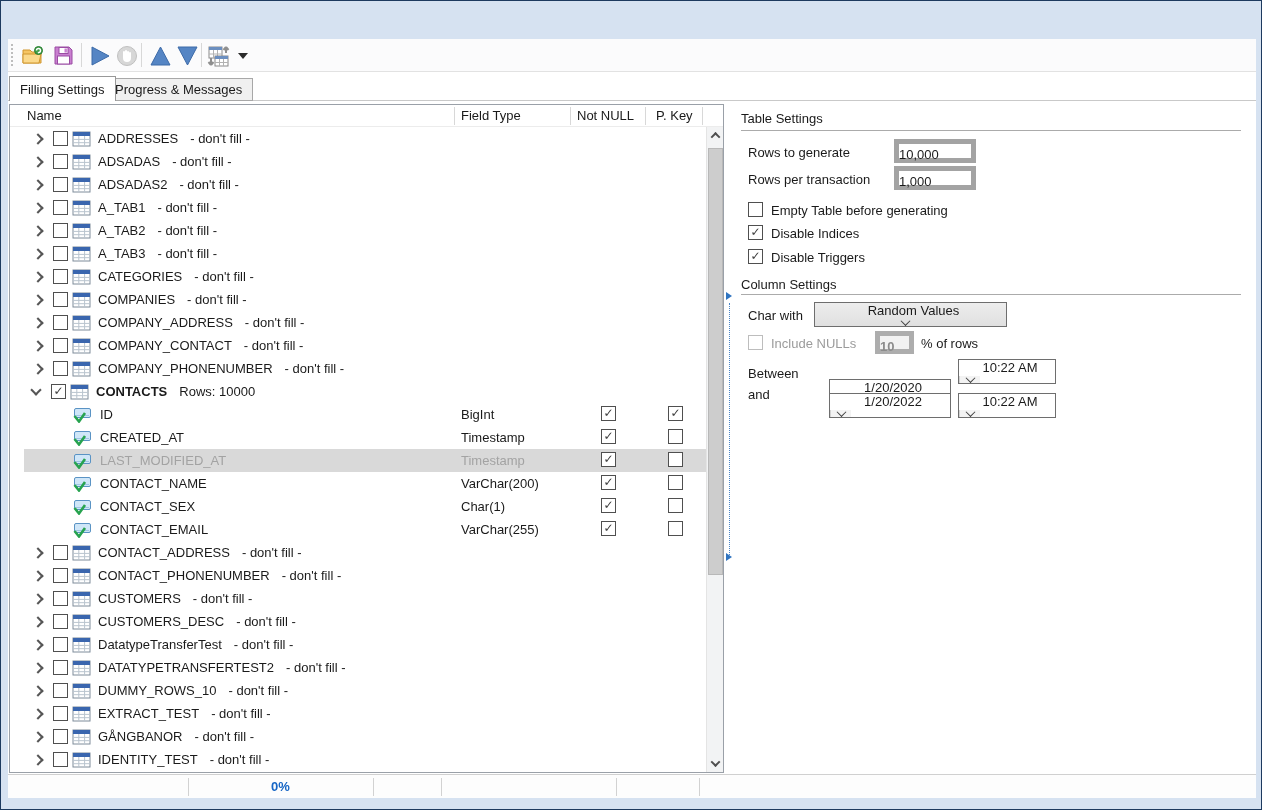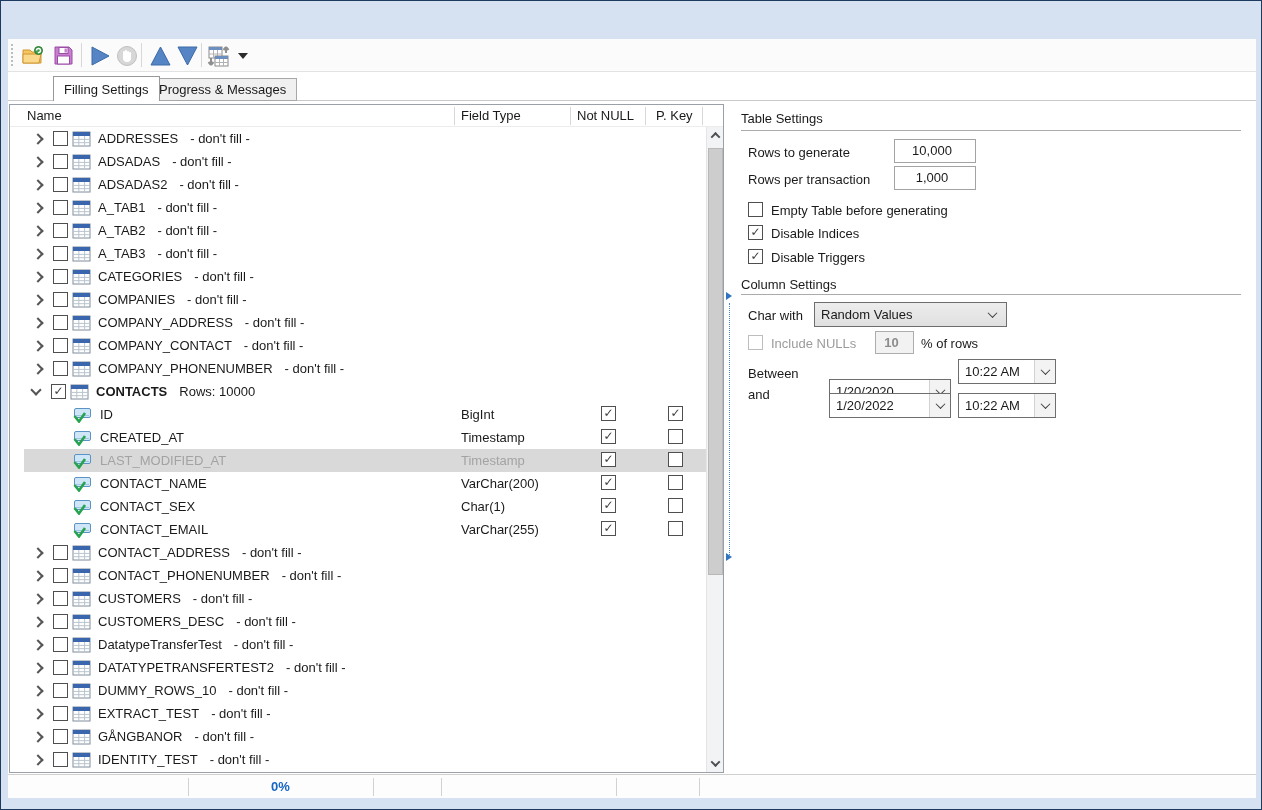--- a/index.html
+++ b/index.html
@@ -29,21 +29,21 @@
   .toolbar { position:absolute; left:7px; top:38px; width:1248px; height:33px;
              background:#fbfbfc; border-bottom:1px solid #e2e2e2; }
   .grip { position:absolute; left:3px; top:5px; height:22px; border-left:2px dotted #bdbdbd; }
   .tbtn { position:absolute; top:3px; width:27px; height:27px; display:flex; align-items:center; justify-content:center; }
   .tsep { position:absolute; top:4px; width:1px; height:24px; background:#d8d8d8; }
   .caret-down { width:0; height:0; border-left:5px solid transparent; border-right:5px solid transparent; border-top:6px solid #2b2b2b; }
 
   
   .clientbg { position:absolute; left:7px; top:71px; width:1248px; height:726px; background:#fff; }
   .tabline { position:absolute; left:7px; top:99px; width:1248px; height:1px; background:#c9c9c9; }
-  .tab { position:absolute; display:flex; align-items:center; padding:0 10px; white-space:nowrap;margin-left:44px; }
+  .tab { position:absolute; display:flex; align-items:center; padding:0 10px; white-space:nowrap; }
   .tab.active { left:8px; top:75px; height:25px; background:#fff; border:1px solid #989898; border-bottom:none; z-index:3; }
   .tab.inactive { left:103px; top:77px; height:23px; background:#f0f0f0; border:1px solid #a8a8a8; z-index:2; }
 
   
   .grid { position:absolute; left:8px; top:103px; width:715px; height:669px;
           border:1px solid #9aa0a8; background:#fff; }
   .ghead { position:absolute; left:0; top:0; right:0; height:22px; background:#fff; border-bottom:1px solid #ececec; }
   .ghead .hlbl { position:absolute; top:3px; white-space:nowrap; }
   .hsep { position:absolute; top:2px; width:1px; height:18px; background:#d8d8d8; }
   .rows { position:absolute; left:0; top:22px; width:696px; bottom:0; overflow:hidden; }
@@ -85,24 +85,24 @@
   .split-line { position:absolute; left:728px; top:302px; height:252px; border-left:1px dotted #4a86c8; }
   .sp-arrow { position:absolute; left:725px; width:0; height:0;
               border-top:4px solid transparent; border-bottom:4px solid transparent; border-left:6px solid #2f74c0; }
 
   
   .abs { position:absolute; }
   .rp-title { position:absolute; white-space:nowrap; }
   .hline { position:absolute; height:1px; background:#ababab; }
   .lbl { position:absolute; white-space:nowrap; }
   .lbl.dis { color:#9b9b9b; }
-  .edit { position:absolute; border:1px solid #a3a3a3; background:#fff; text-align:center;
+  .edit { position:absolute; border:5px solid #a3a3a3; background:#fff; text-align:left;
           padding:3px 6px 0 0; }
   .edit.dis { background:#f2f2f2; color:#8c8c8c; border-color:#adadad; }
-  .combo { position:absolute; border:1px solid #6e6e6e; background:#fff; display:flex; align-items:center; }
+  .combo { position:absolute; border:1px solid #6e6e6e; background:#fff; display:flex; align-items:center;flex-direction:column; }
   .combo.gray { background:linear-gradient(#ededed,#e0e0e0); }
   .combo-val { padding-left:6px; flex:1; white-space:nowrap; overflow:hidden; }
   .chevd { width:7px; height:7px; border-right:1.6px solid #3f3f3f; border-bottom:1.6px solid #3f3f3f;
            transform:rotate(45deg) translate(-1px,-1px); flex:0 0 auto; }
   .combo.gray .chevd { margin-right:10px; }
   .combo-btn { width:21px; align-self:stretch; background:#f3f3f3; border-left:1px solid #d2d2d2;
                display:flex; align-items:center; justify-content:center; }
 
   
   .statusbar { position:absolute; left:7px; top:773px; width:1248px; height:24px; background:#fdfdfd;

